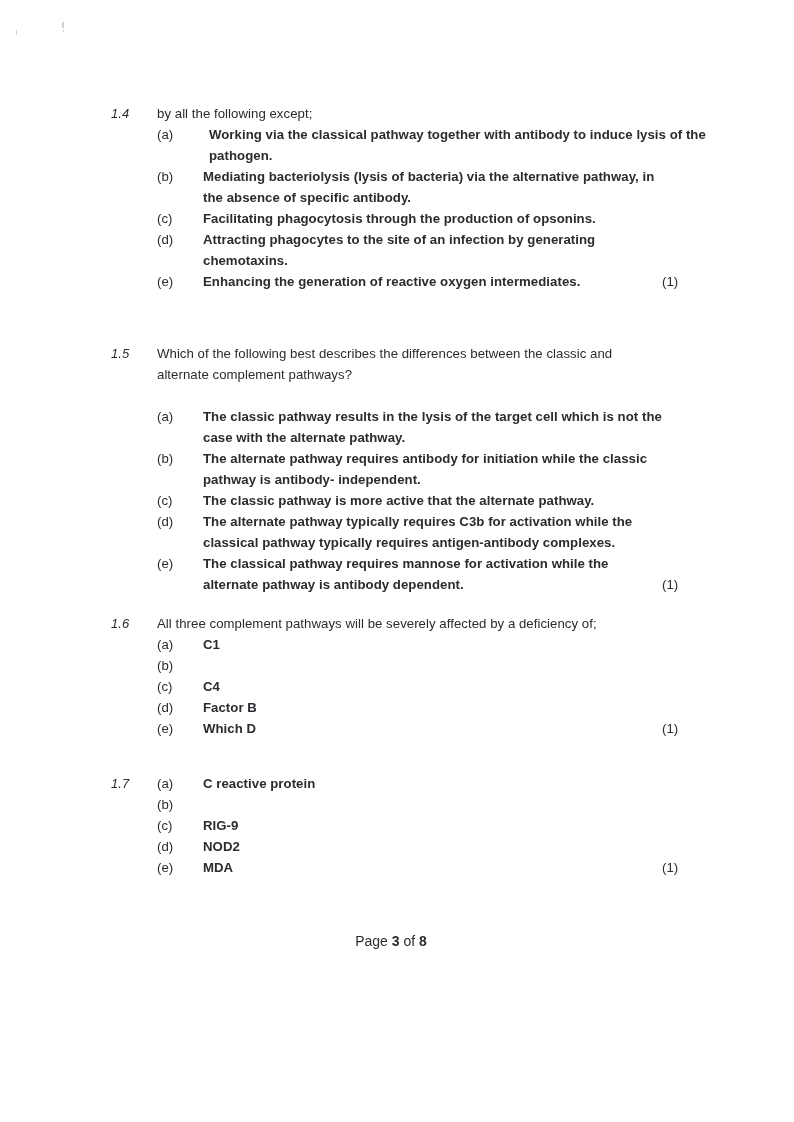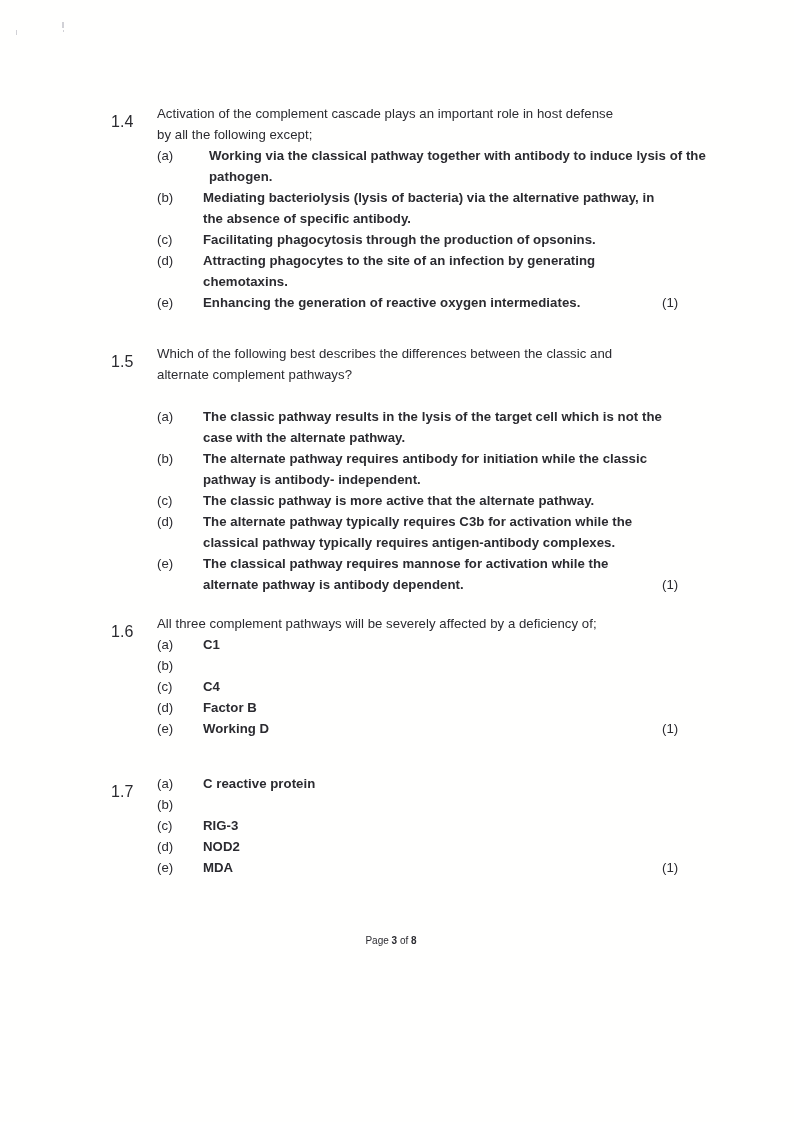--- a/index.html
+++ b/index.html
@@ -41,25 +41,26 @@
   }
 
   
   .question {
     position: relative;
     padding-left: 111px;
   }
   .q-number {
     position: absolute;
     left: 111px;
-    top: 8px;
+    top: 0;
     width: 46px;
-    font-size: 16px;
+    font-size: 13px;
     line-height: 21px;
     letter-spacing: .1px;
+    font-style: italic;
   }
   .q-stem {
     margin-left: 46px;
     width: 500px;
     font-size: 13.2px;
     line-height: 21px;
     letter-spacing: .05px;
   }
   .q-stem p { margin: 0; }
 
@@ -105,40 +106,39 @@
     font-size: 13.2px;
     line-height: 21px;
   }
 
   .footer {
     position: absolute;
     left: 0;
     top: 932px;
     width: 782px;
     text-align: center;
-    font-size: 10px;
+    font-size: 14px;
     line-height: 18px;
     color: #2b2b30;
   }
   .footer b { font-weight: 700; }
 </style>
 </head>
 <body>
 
 <div class="page">
 
   <span class="speck speck-a"></span>
   <span class="speck speck-b"></span>
   <span class="speck speck-c"></span>
 
   <div class="content" id="content-root">
       <div class="question" style="position: absolute; left: 0px; top: 103px; width: 794px;">
         <div class="q-number">1.4</div>
         <div class="q-stem">
-          <p>Activation of the complement cascade plays an important role in host defense</p>
           <p>by all the following except;</p>
         </div>
         <div class="options">
           <div class="option extra-indent">
             <span class="opt-label">(a)</span>
             <span class="opt-text wide">Working via the classical pathway together with antibody to induce lysis of the pathogen.</span>
           </div>
           <div class="option">
             <span class="opt-label">(b)</span>
             <span class="opt-text">Mediating bacteriolysis (lysis of bacteria) via the alternative pathway, in the absence of specific antibody.</span>
@@ -204,38 +204,38 @@
           <div class="option">
             <span class="opt-label">(c)</span>
             <span class="opt-text">C4</span>
           </div>
           <div class="option">
             <span class="opt-label">(d)</span>
             <span class="opt-text">Factor B</span>
           </div>
           <div class="option">
             <span class="opt-label">(e)</span>
-            <span class="opt-text">Working D</span>
+            <span class="opt-text">Which D</span>
             <span class="mark">(1)</span>
           </div>
         </div>
       </div>
       <div class="question" style="position: absolute; left: 0px; top: 773px; width: 794px;">
         <div class="q-number">1.7</div>
         <div class="options">
           <div class="option">
             <span class="opt-label">(a)</span>
             <span class="opt-text">C reactive protein</span>
           </div>
           <div class="option">
             <span class="opt-label">(b)</span>
           </div>
           <div class="option">
             <span class="opt-label">(c)</span>
-            <span class="opt-text">RIG-3</span>
+            <span class="opt-text">RIG-9</span>
           </div>
           <div class="option">
             <span class="opt-label">(d)</span>
             <span class="opt-text">NOD2</span>
           </div>
           <div class="option">
             <span class="opt-label">(e)</span>
             <span class="opt-text">MDA</span>
             <span class="mark">(1)</span>
           </div>

